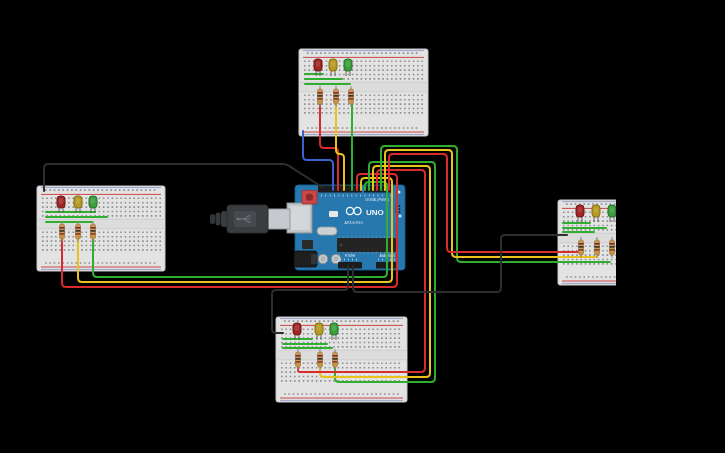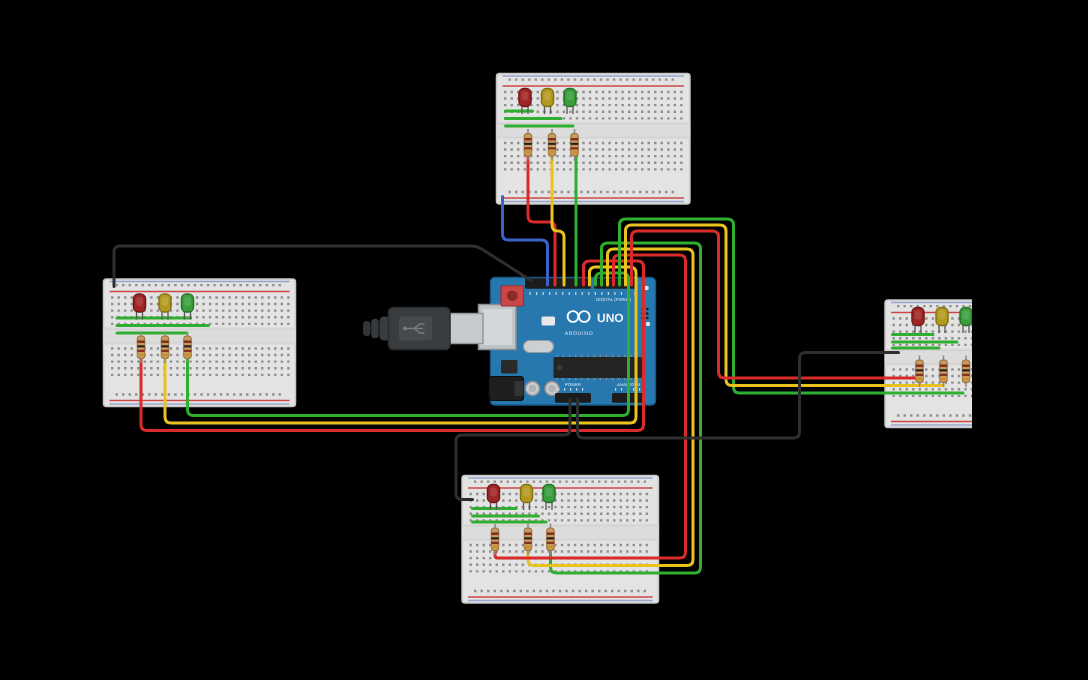--- a/index.html
+++ b/index.html
@@ -1,17 +1,17 @@
 <!DOCTYPE html>
 <html><head>
 <meta charset="utf-8">
 <style>
   html,body{margin:0;padding:0;background:#000;}
   .stage{position:relative;width:616px;height:453px;background:#000;overflow:hidden;
-         font-family:"Liberation Sans", sans-serif;padding-left:32px;}
+         font-family:"Liberation Sans", sans-serif;}
   svg{display:block}
   text{font-family:"Liberation Sans", sans-serif;}
 </style>
 </head>
 <body>
 
 <div class="stage">
   <svg id="scene" width="725" height="453" viewBox="0 0 725 453" xmlns="http://www.w3.org/2000/svg">
       <rect x="0" y="0" width="725" height="453" fill="#000000"></rect>
       <g>

